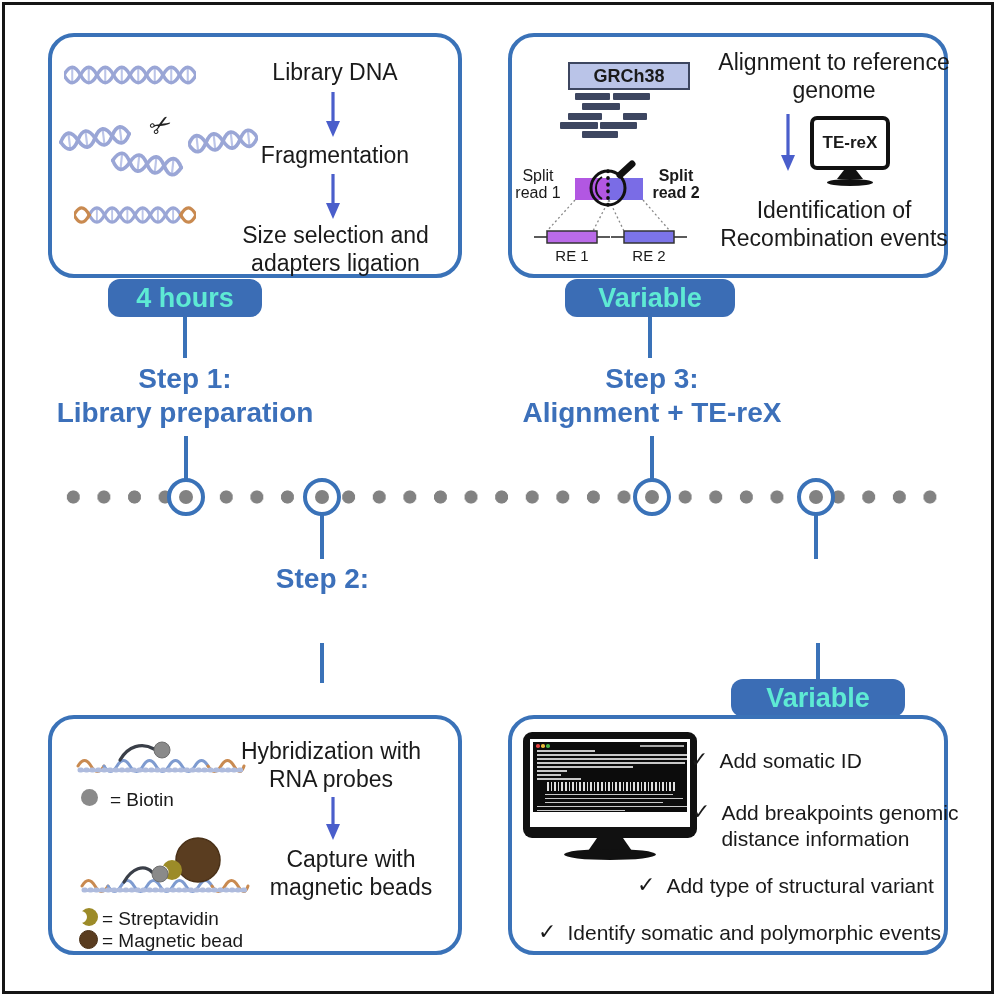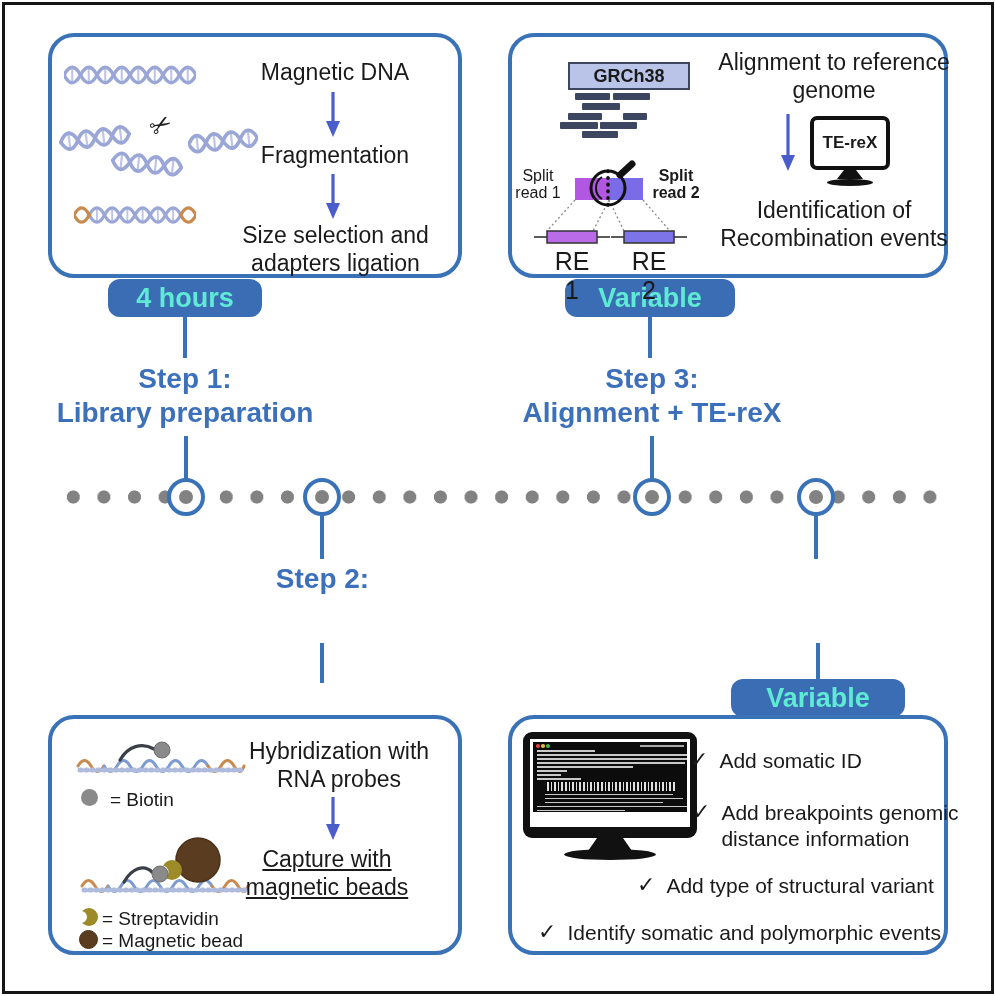--- a/index.html
+++ b/index.html
@@ -20,21 +20,21 @@
   .step-label{position:absolute;color:var(--step-text);font-weight:bold;font-size:28px;line-height:34px;text-align:center;z-index:3;}
   .boxtext{position:absolute;font-size:23px;line-height:28px;text-align:center;z-index:3;color:var(--ink);}
   .darr{position:absolute;z-index:3;}
   .dots{position:absolute;left:58px;top:490px;width:884px;height:14px;z-index:1;
         background:radial-gradient(circle,var(--dot-gray) 6.2px,rgba(0,0,0,0) 6.9px);
         background-size:30.6px 14px;background-position:0 0;}
   .ring{position:absolute;top:478px;width:30px;height:30px;border:4.5px solid var(--accent);
         border-radius:50%;background:#fff;z-index:2;display:flex;align-items:center;justify-content:center;}
   .ring .cdot{width:14px;height:14px;border-radius:50%;background:var(--dot-gray);}
   .smalltext{position:absolute;font-size:16px;line-height:17px;text-align:center;z-index:3;}
-  .relabel{position:absolute;font-size:25px;text-align:center;z-index:3;}
+  .relabel{position:absolute;font-size:15px;text-align:center;z-index:3;}
   .splitbar{position:absolute;left:575px;top:178px;width:68px;height:22px;display:flex;z-index:3;}
   .splitbar .h1{flex:1;background:var(--purple);}
   .splitbar .h2{flex:1;background:var(--violet);}
   .refbox{position:absolute;left:568px;top:62px;width:122px;height:28px;background:var(--ref-fill);
           border:2px solid var(--read-bar);box-sizing:border-box;display:flex;align-items:center;justify-content:center;
           font-weight:bold;font-size:18px;z-index:3;}
   .read{position:absolute;height:7px;background:var(--read-bar);border-radius:1px;}
   .legend-row{position:absolute;font-size:19px;z-index:3;}
   .dotsym{position:absolute;border-radius:50%;z-index:3;}
   .check-item{position:absolute;display:flex;gap:11px;font-size:21px;line-height:26px;z-index:3;}
@@ -146,21 +146,21 @@
       <path d="M16,13 Q24,-2 32,13 T48,13 T64,13 T80,13 T96,13 T112,13"></path>
     </g>
     <g style="stroke:var(--dna-orange)" stroke-width="3.4" fill="none" stroke-linecap="round">
       <path d="M0,13 Q8,-2 16,13"></path>
         <path d="M0,13 Q8,28 16,13"></path>
       <path d="M112,13 Q120,28 128,13"></path>
         <path d="M112,13 Q120,-2 128,13"></path>
     </g>
   </svg>
 
-  <div class="boxtext" style="left:235px;top:58px;width:200px;">Magnetic DNA</div>
+  <div class="boxtext" style="left:235px;top:58px;width:200px;">Library DNA</div>
   <svg class="darr" style="left:323px;top:92px;" width="20" height="46" viewBox="0 0 20 46">
     <line x1="10" y1="0" x2="10" y2="30" style="stroke:var(--arrow)" stroke-width="3.2"></line>
     <polygon points="3,29 17,29 10,45" style="fill:var(--arrow)"></polygon>
   </svg>
   <div class="boxtext" style="left:235px;top:141px;width:200px;">Fragmentation</div>
   <svg class="darr" style="left:323px;top:174px;" width="20" height="46" viewBox="0 0 20 46">
     <line x1="10" y1="0" x2="10" y2="30" style="stroke:var(--arrow)" stroke-width="3.2"></line>
     <polygon points="3,29 17,29 10,45" style="fill:var(--arrow)"></polygon>
   </svg>
   <div class="boxtext" style="left:228px;top:221px;width:215px;">Size selection and adapters ligation</div>
@@ -288,26 +288,26 @@
   </svg>
 
   <svg style="position:absolute;left:77px;top:906px;z-index:3;" width="22" height="22" viewBox="0 0 22 22">
     <circle cx="12" cy="11" r="9" style="fill:var(--streptavidin)"></circle>
     <circle cx="4" cy="11" r="6" fill="#FFFFFF"></circle>
   </svg>
   <div class="legend-row" style="left:102px;top:908px;">= Streptavidin</div>
   <div class="dotsym" style="left:79px;top:930px;width:17px;height:17px;background:var(--bead-brown);border:1px solid #4A3118;"></div>
   <div class="legend-row" style="left:102px;top:930px;">= Magnetic bead</div>
 
-  <div class="boxtext" style="left:234px;top:737px;width:210px;">Hybridization with RNA probes</div>
+  <div class="boxtext" style="left:226px;top:737px;width:210px;">Hybridization with RNA probes</div>
   <svg class="darr" style="left:323px;top:797px;" width="20" height="44" viewBox="0 0 20 44">
     <line x1="10" y1="0" x2="10" y2="28" style="stroke:var(--arrow)" stroke-width="3.2"></line>
     <polygon points="3,27 17,27 10,43" style="fill:var(--arrow)"></polygon>
   </svg>
-  <div class="boxtext" style="left:222px;top:845px;width:210px;text-decoration:underline;">Capture with magnetic beads</div>
+  <div class="boxtext" style="left:246px;top:845px;width:210px;">Capture with magnetic beads</div>
 
   <div class="badge" style="left:731px;top:679px;width:174px;height:38px;">Variable</div>
   <div class="panel" style="left:508px;top:715px;width:440px;height:240px;"></div>
 
   <div class="m2frame">
     <div class="m2screen">
       <div class="m2term">
         <div class="m2title">
           <span class="wdot" style="left:3px;background:#E34040;"></span>
           <span class="wdot" style="left:8px;background:#E8B93A;"></span>

